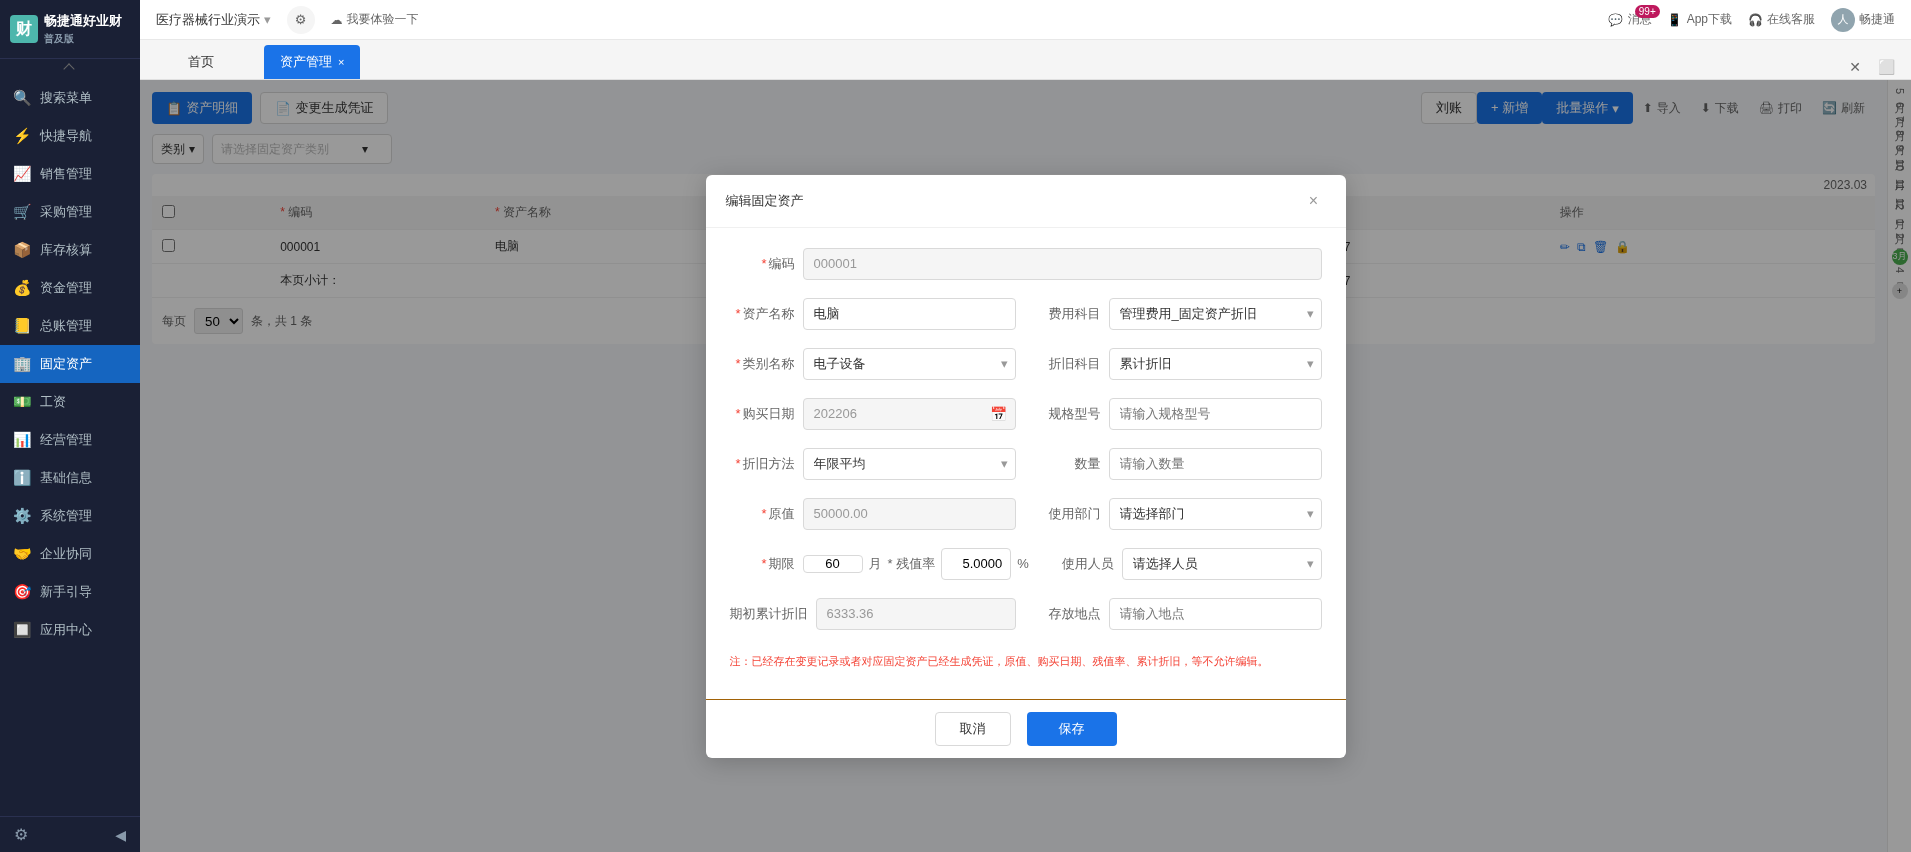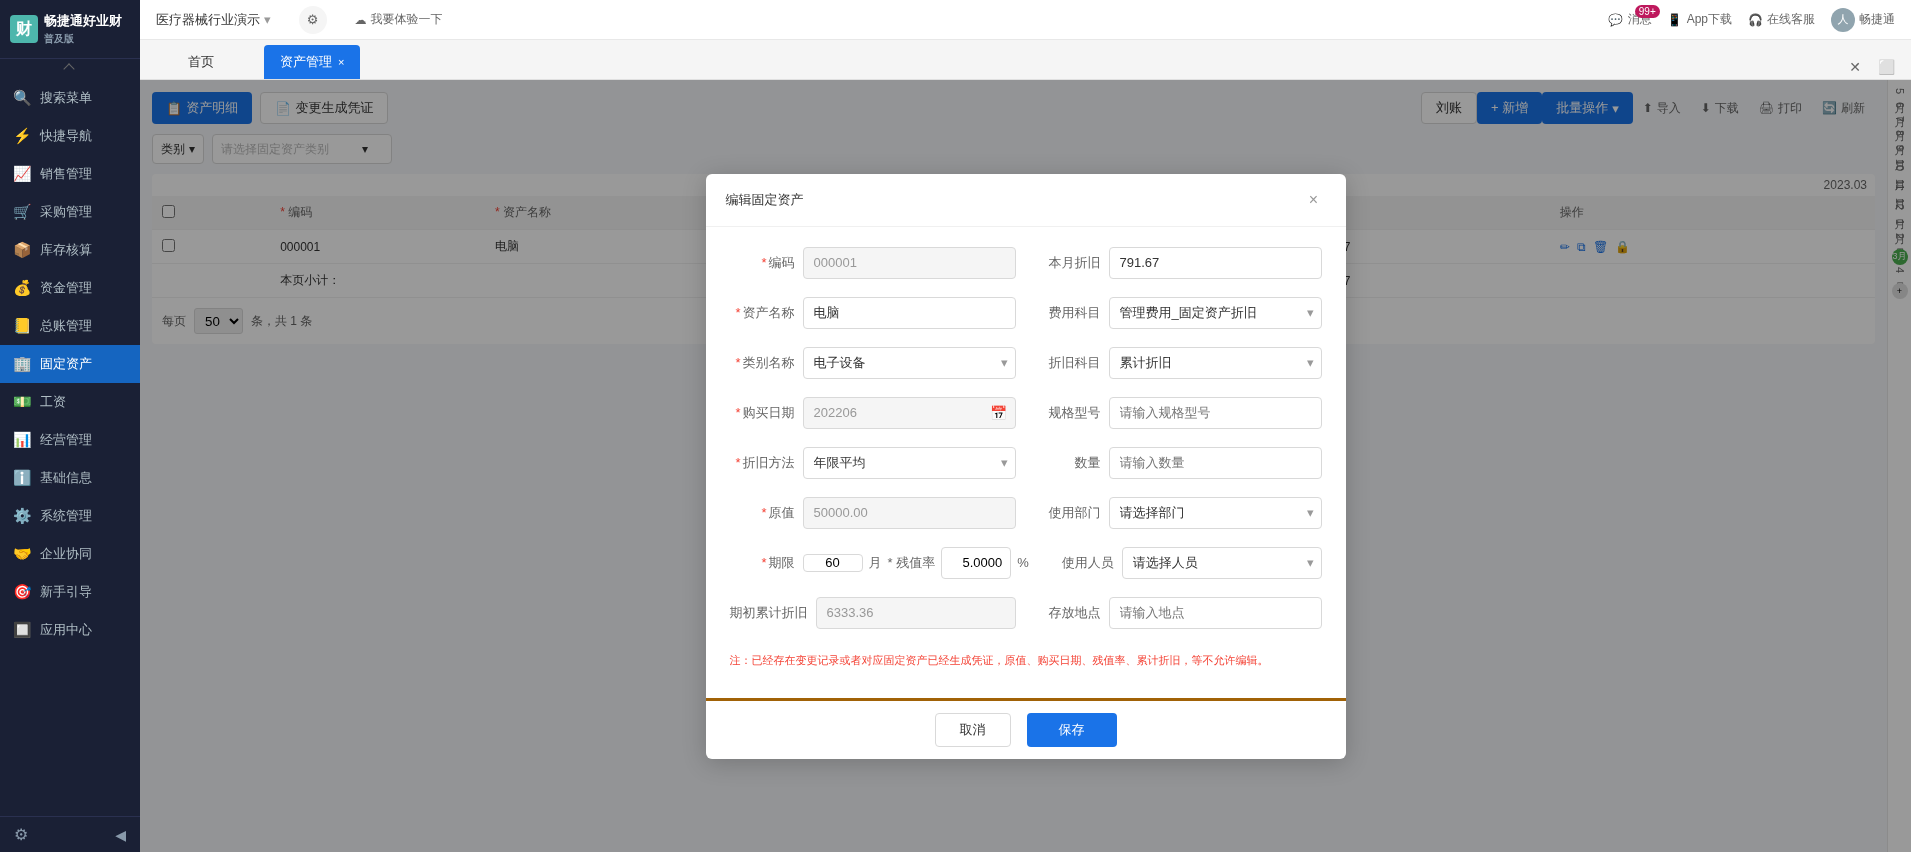--- a/index.html
+++ b/index.html
@@ -14,21 +14,21 @@
     .sidebar-scroll { flex: 1; overflow-y: auto; }
     .sidebar-scroll::-webkit-scrollbar { width: 0; }
     .sidebar-item { display: flex; align-items: center; gap: 8px; padding: 10px 14px; cursor: pointer; color: #b0bec5; font-size: 13px; }
     .sidebar-item.active { background: #1565c0; color: #fff; }
     .sidebar-item .icon { width: 18px; height: 18px; display: flex; align-items: center; justify-content: center; font-size: 15px; }
 
     
     .main { flex: 1; display: flex; flex-direction: column; overflow: hidden; }
 
     
-    .topbar { height: 40px; background: #fff; display: flex; align-items: center; padding: 16px 16px; gap: 28px; border-bottom: 1px solid #e8e8e8; flex-shrink: 0; }
+    .topbar { height: 40px; background: #fff; display: flex; align-items: center; padding: 16px 16px; gap: 16px; border-bottom: 1px solid #e8e8e8; flex-shrink: 0; }
     .topbar-title { font-size: 13px; color: #333; display: flex; align-items: center; gap: 4px; }
     .topbar-title .arrow { color: #999; }
     .topbar-gear { width: 28px; height: 28px; background: #f5f5f5; border-radius: 50%; display: flex; align-items: center; justify-content: center; cursor: pointer; color: #666; }
     .topbar-experience { display: flex; align-items: center; gap: 4px; font-size: 12px; color: #666; cursor: pointer; }
     .topbar-right { margin-left: auto; display: flex; align-items: center; gap: 16px; }
     .topbar-msg { display: flex; align-items: center; gap: 4px; font-size: 12px; color: #666; cursor: pointer; position: relative; }
     .badge { background: #be185d; color: #fff; font-size: 10px; border-radius: 10px; padding: 1px 4px; position: absolute; top: -6px; right: -8px; margin-left: 42px; }
     .topbar-app, .topbar-service, .topbar-user { display: flex; align-items: center; gap: 4px; font-size: 12px; color: #666; cursor: pointer; }
     .user-avatar { width: 24px; height: 24px; background: #90a4ae; border-radius: 50%; display: flex; align-items: center; justify-content: center; color: #fff; font-size: 11px; }
 
@@ -94,21 +94,21 @@
     .form-input-wrap .form-input { width: 100%; }
     .form-input-wrap .input-icon { position: absolute; right: 8px; color: #999; font-size: 14px; cursor: pointer; }
     .form-select-wrap { flex: 1; position: relative; display: flex; align-items: center; }
     .form-select { flex: 1; height: 32px; border: 1px solid #d9d9d9; border-radius: 4px; padding: 0 10px; font-size: 13px; color: #333; background: #fff; appearance: none; outline: none; cursor: pointer; }
     .form-select-wrap .arrow { position: absolute; right: 8px; color: #999; pointer-events: none; }
     .inline-group { display: flex; align-items: center; gap: 6px; flex: 1; }
     .inline-label { font-size: 13px; color: #666; white-space: nowrap; }
     .small-input { width: 60px; height: 18px; border: 1px solid #d9d9d9; border-radius: 4px; padding: 0 8px; font-size: 13px; text-align: center; outline: none; }
     .pct-input { width: 70px; height: 32px; border: 1px solid #d9d9d9; border-radius: 4px; padding: 0 8px; font-size: 13px; text-align: right; outline: none; }
     .note { font-size: 11px; color: #f44336; padding: 6px 0 10px; }
-    .modal-footer { padding: 12px 24px; border-top: 3px solid #a16207; display: flex; justify-content: center; gap: 16px; }
+    .modal-footer { padding: 12px 24px; border-top: 1px solid #a16207; display: flex; justify-content: center; gap: 16px; }
     .btn-cancel { height: 34px; padding: 0 24px; background: #fff; border: 1px solid #d9d9d9; border-radius: 4px; cursor: pointer; font-size: 13px; color: #333; }
     .btn-save { height: 34px; padding: 0 32px; background: #1a73e8; border: none; border-radius: 4px; cursor: pointer; font-size: 13px; color: #fff; }
 
     
     .date-header { text-align: right; font-size: 12px; color: #666; padding: 4px 8px; }
   </style>
 </head>
 <body>
 
 <div class="sidebar">
@@ -364,24 +364,20 @@
           <span class="modal-title">编辑固定资产</span>
           <button class="modal-close">×</button>
         </div>
         <div class="modal-body">
 
           <div class="form-row">
             <div class="form-group">
               <span class="form-label"><span class="req">*</span><span>编码</span></span>
               <input type="text" class="form-input readonly" value="000001" style="">
             </div>
-            <div class="form-group">
-              <span class="form-label"><span>本月折旧</span></span>
-              <input type="text" class="form-input" value="791.67" style="">
-            </div>
           </div>
 
           <div class="form-row">
             <div class="form-group">
               <span class="form-label"><span class="req">*</span><span>资产名称</span></span>
               <input type="text" class="form-input" value="电脑" style="">
             </div>
             <div class="form-group">
               <span class="form-label"><span>费用科目</span></span>
               <div class="form-select-wrap">

